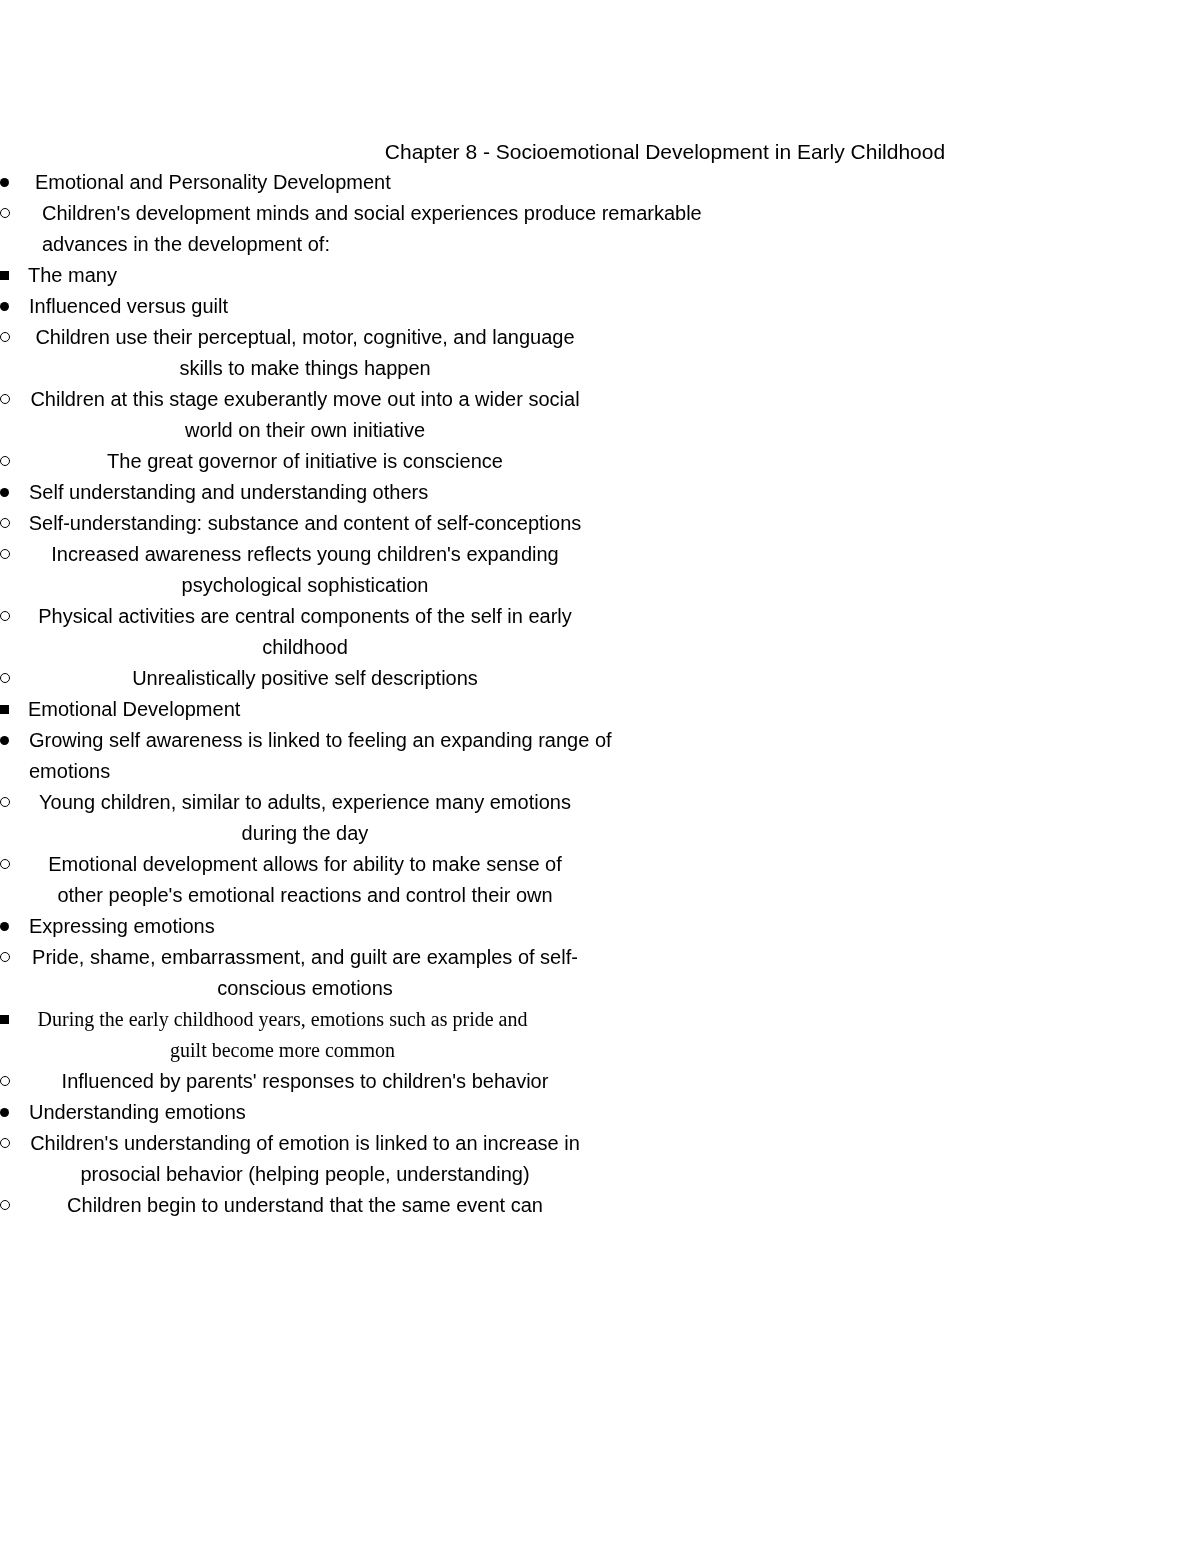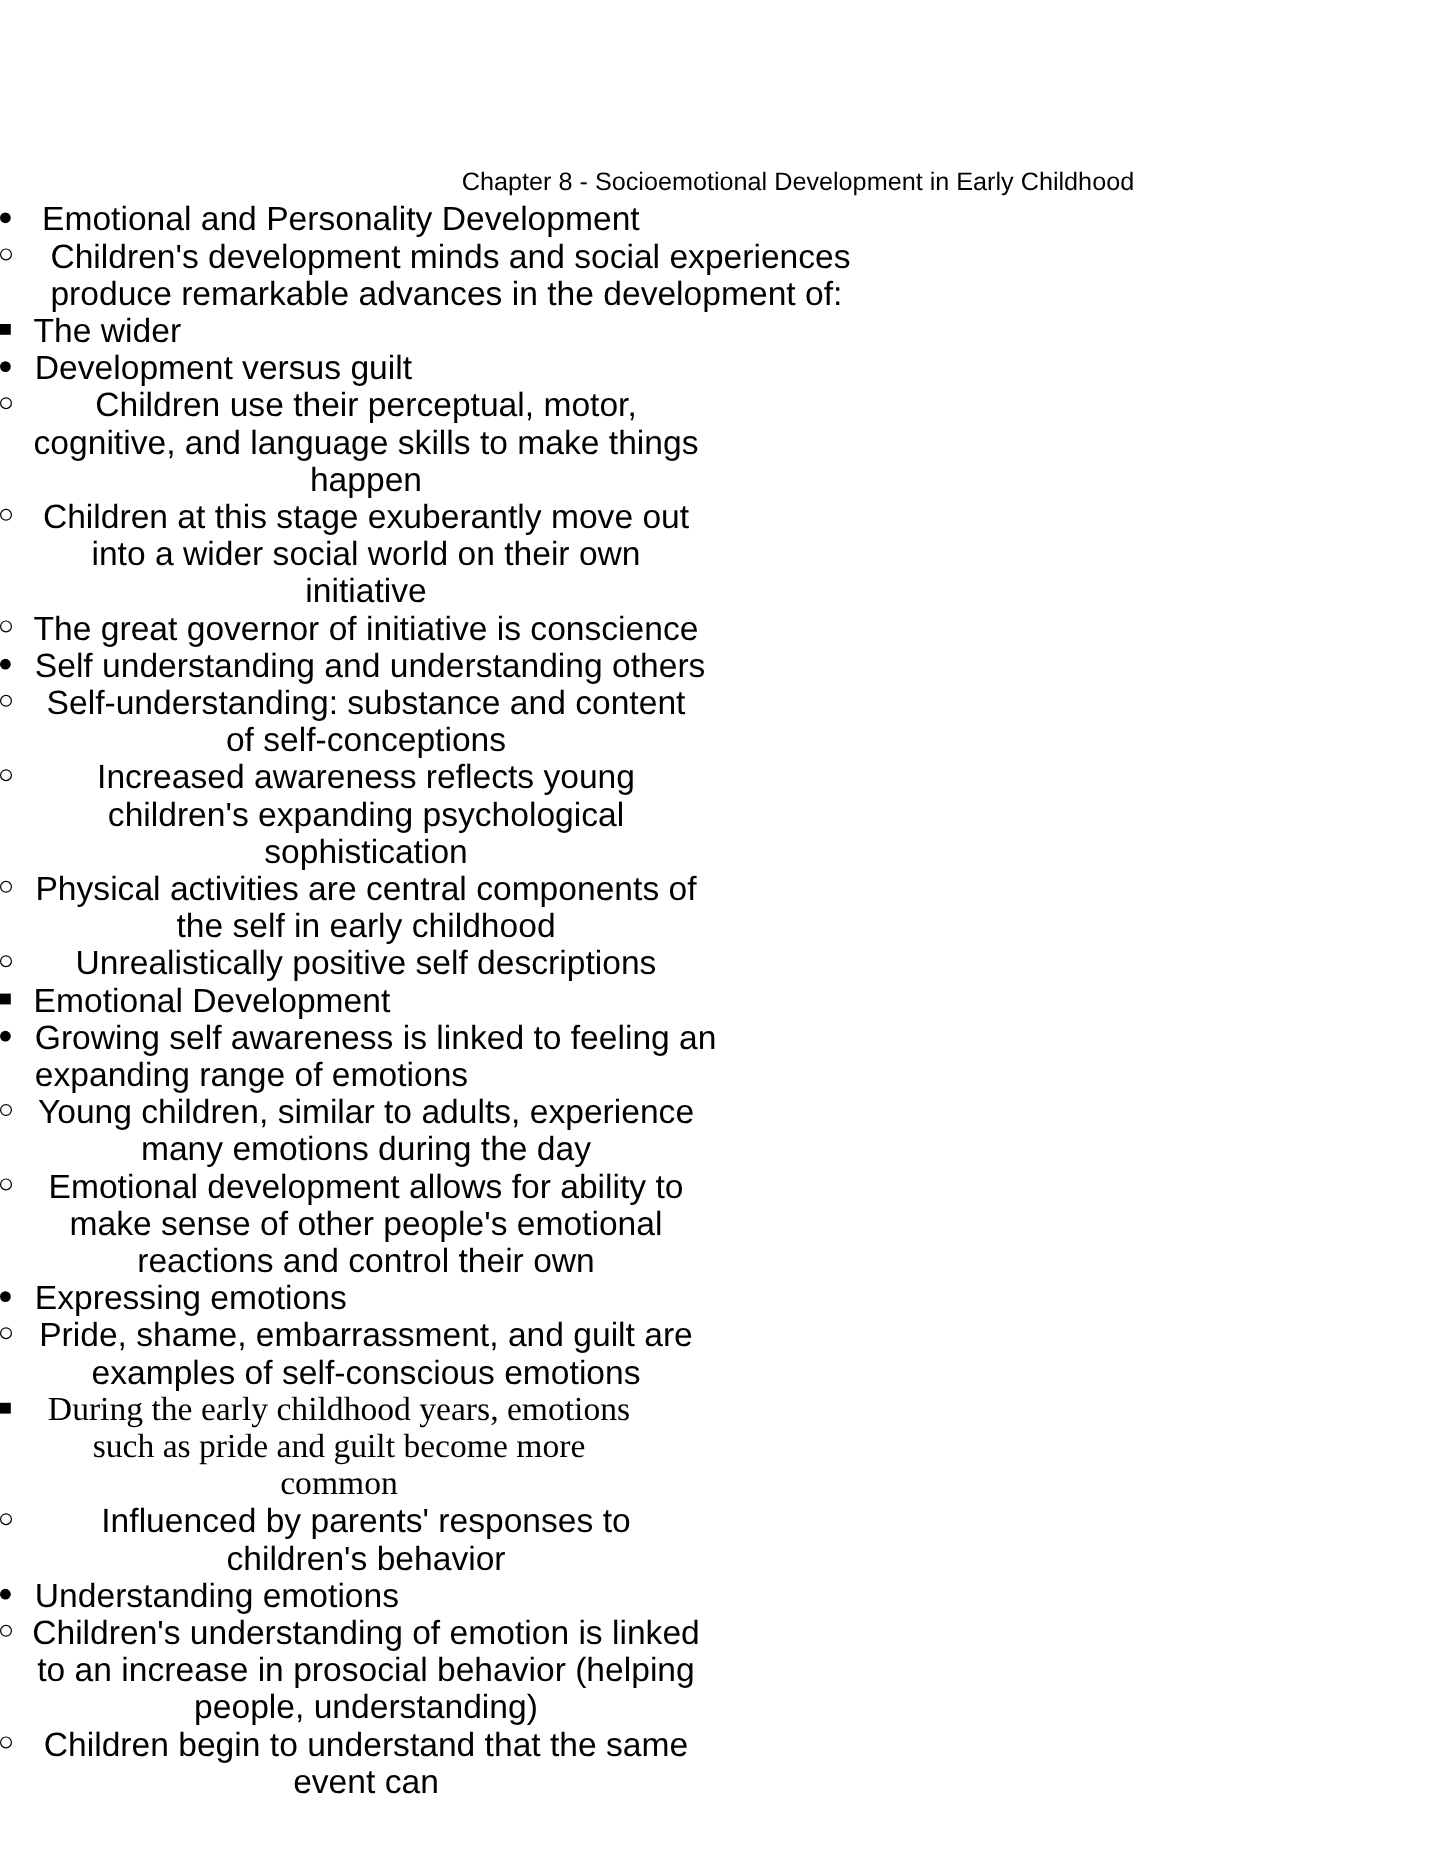--- a/index.html
+++ b/index.html
@@ -35,21 +35,21 @@
   }
 
   
   ul.outline {
     list-style: none;
     margin: 0;
     padding: 0;
   }
   ul.outline li {
     position: relative;
-    font-size: 28px;
+    font-size: 20px;
     line-height: 31px;
     margin: 0;
     padding: 0;
   }
   li > .bullet {
     position: absolute;
     left: 0;
     top: 0;
     width: 28px;
     text-align: left;
@@ -127,27 +127,27 @@
 
         <ul class="outline lvl2">
           <li>
             <span class="bullet"><span class="glyph circle"></span></span>
             <span class="txt w-l2">Children's development minds and social experiences produce remarkable advances in the development of:</span>
 
             <ul class="outline lvl3">
 
               <li>
                 <span class="bullet"><span class="glyph square"></span></span>
-                <span class="txt w-l3">The wider</span>
+                <span class="txt w-l3">The many</span>
 
                 <ul class="outline lvl4">
 
                   <li>
                     <span class="bullet"><span class="glyph disc"></span></span>
-                    <span class="txt w-l4">Development versus guilt</span>
+                    <span class="txt w-l4">Influenced versus guilt</span>
 
                     <ul class="outline lvl5">
                       <li>
                         <span class="bullet"><span class="glyph circle"></span></span>
                         <span class="txt w-l5">Children use their perceptual, motor, cognitive, and language skills to make things happen</span>
                       </li>
                       <li>
                         <span class="bullet"><span class="glyph circle"></span></span>
                         <span class="txt w-l5">Children at this stage exuberantly move out into a wider social world on their own initiative</span>
                       </li>

